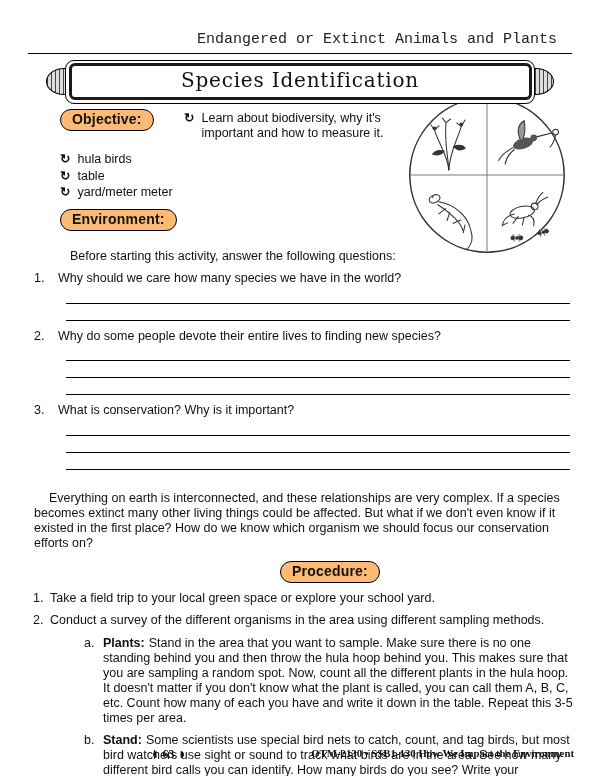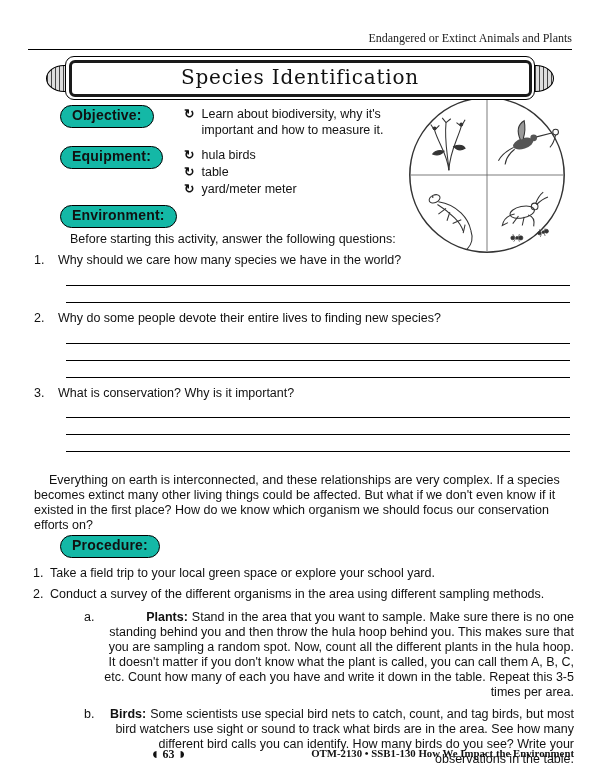--- a/index.html
+++ b/index.html
@@ -4,22 +4,22 @@
 <style>
   * { box-sizing: border-box; }
   html, body { margin: 0; padding: 0; }
   body {
     width: 600px; height: 776px; overflow: hidden; position: relative;
     background: #fff; color: #111;
     font-family: "Liberation Sans", sans-serif;
     font-size: 12.5px; line-height: 1.25;
   }
   .series-title {
-    text-align: right; padding: 31px 28px 0 0;
-    font-family: Liberation Serif, serif; font-size: 12px; color: #222;
+    text-align: right; padding: 31px 43px 0 0;
+    font-family: Liberation Mono, monospace; font-size: 15px; color: #222;
   }
   .top-rule { margin: 3px 28px 0; border-top: 1.4px solid #000; }
 
   
   .banner-wrap { margin: 8px 46px 0; display: flex; align-items: center; height: 40px; }
   .banner-cap {
     flex: 0 0 auto; width: 36px; height: 27px; border-radius: 50%;
     border: 1px solid #000;
     background: repeating-linear-gradient(90deg, #444 0 1.5px, #ddd 1.5px 4px);
   }
@@ -34,46 +34,46 @@
     font-family: "DejaVu Serif", serif; font-size: 20px; letter-spacing: 0.8px;
     padding: 2px 0 4px;
   }
 
   
   .section-row { display: flex; align-items: flex-start; margin: 7px 28px 0 60px; }
   .label-col { flex: 0 0 124px; }
   .pill {
     display: inline-block; border: 1.9px solid #000; border-radius: 13px;
     padding: 1px 11px 2px; font-weight: bold; font-size: 14px; letter-spacing: 0.2px;
-    background: #14b8a6;
+    background: #fdba74;
   }
   .section-content { flex: 0 1 auto; max-width: 218px; padding-top: 2px; }
   .bullet-item { display: flex; gap: 7px; margin-bottom: 1px; }
   .bullet-icon { font-weight: bold; line-height: 1.2; flex: 0 0 auto; }
 
-  .intro-line { margin: 4px 30px 0 70px; }
+  .intro-line { margin: 18px 30px 0 70px; }
 
   
   .question { display: flex; margin: 6px 28px 0 34px; }
   .q-num { flex: 0 0 24px; }
   .q-text { flex: 1; }
   .answer-block { margin: 0 30px 0 66px; }
   .answer-line { height: 17px; border-bottom: 1.3px solid #000; }
 
   .para { margin: 21px 30px 0 34px; text-indent: 15px; line-height: 1.2; }
 
-  .proc-row { margin: 2px 0 0 60px; }
+  .proc-row { margin: 10px 0 0 60px; text-align: center; }
 
   .step { display: flex; margin: 8px 28px 0 33px; }
   .step-num { flex: 0 0 17px; }
   .step-text { flex: 1; }
 
   .substep { display: flex; margin: 7px 26px 0 84px; line-height: 1.2; }
   .sub-letter { flex: 0 0 19px; }
-  .sub-text { flex: 1; text-align: right; }
+  .sub-text { flex: 1; }
   .sub-title { font-weight: bold; margin-right: 4px; }
 
   
   .illustration { position: absolute; top: 94px; right: 30px; width: 166px; height: 162px; }
   .illustration svg { width: 100%; height: 100%; }
 
   
   .footer {
     position: absolute; left: 26px; right: 26px; bottom: 14px;
     display: flex; align-items: center;
@@ -102,23 +102,20 @@
   </div>
   <div class="section-content">
     <div class="bullet-item">
       <span class="bullet-icon">↻</span>
       <span>Learn about biodiversity, why it's important and how to measure it.</span>
     </div>
   </div>
 </div>
 
 <div class="section-row">
-  <div class="label-col">
-    <span class="pill">Equipment:</span>
-  </div>
   <div class="section-content">
     <div class="bullet-item">
       <span class="bullet-icon">↻</span>
       <span>hula birds</span>
     </div>
     <div class="bullet-item">
       <span class="bullet-icon">↻</span>
       <span>table</span>
     </div>
     <div class="bullet-item">
@@ -236,21 +233,21 @@
 <div class="substep">
   <span class="sub-letter">a.</span>
   <span class="sub-text">
     <span class="sub-title">Plants:</span><span>Stand in the area that you want to sample. Make sure there is no one standing behind you and then throw the hula hoop behind you. This makes sure that you are sampling a random spot. Now, count all the different plants in the hula hoop. It doesn't matter if you don't know what the plant is called, you can call them A, B, C, etc. Count how many of each you have and write it down in the table. Repeat this 3-5 times per area.</span>
   </span>
 </div>
 
 <div class="substep">
   <span class="sub-letter">b.</span>
   <span class="sub-text">
-    <span class="sub-title">Birds:</span><span>Some scientists use special bird nets to catch, count, and tag birds, but most bird watchers use sight or sound to track what birds are in the area. See how many different bird calls you can identify. How many birds do you see? Write your observations in the table.</span>
+    <span class="sub-title">Stand:</span><span>Some scientists use special bird nets to catch, count, and tag birds, but most bird watchers use sight or sound to track what birds are in the area. See how many different bird calls you can identify. How many birds do you see? Write your observations in the table.</span>
   </span>
 </div>
 
 <div class="footer">
   <span class="footer-center">
     <span class="ornament">◖</span>
     <span>63</span>
     <span class="ornament">◗</span>
   </span>
   <span>OTM-2130 • SSB1-130 How We Impact the Environment</span>

